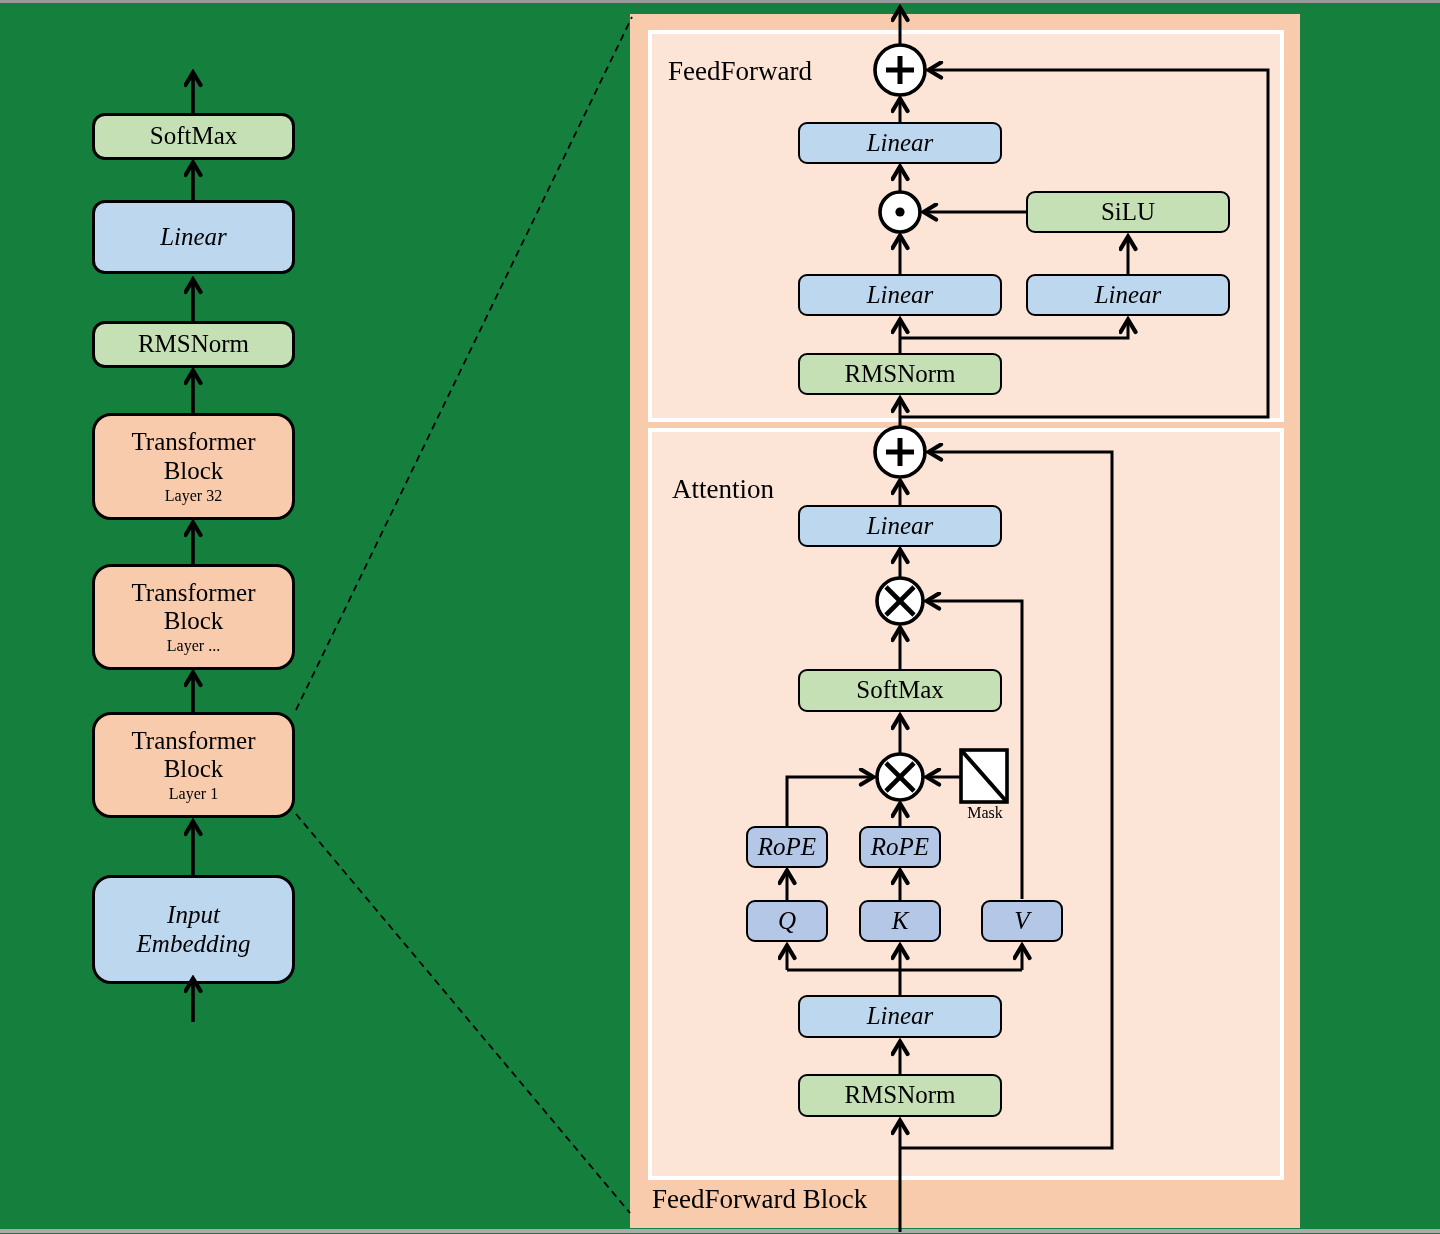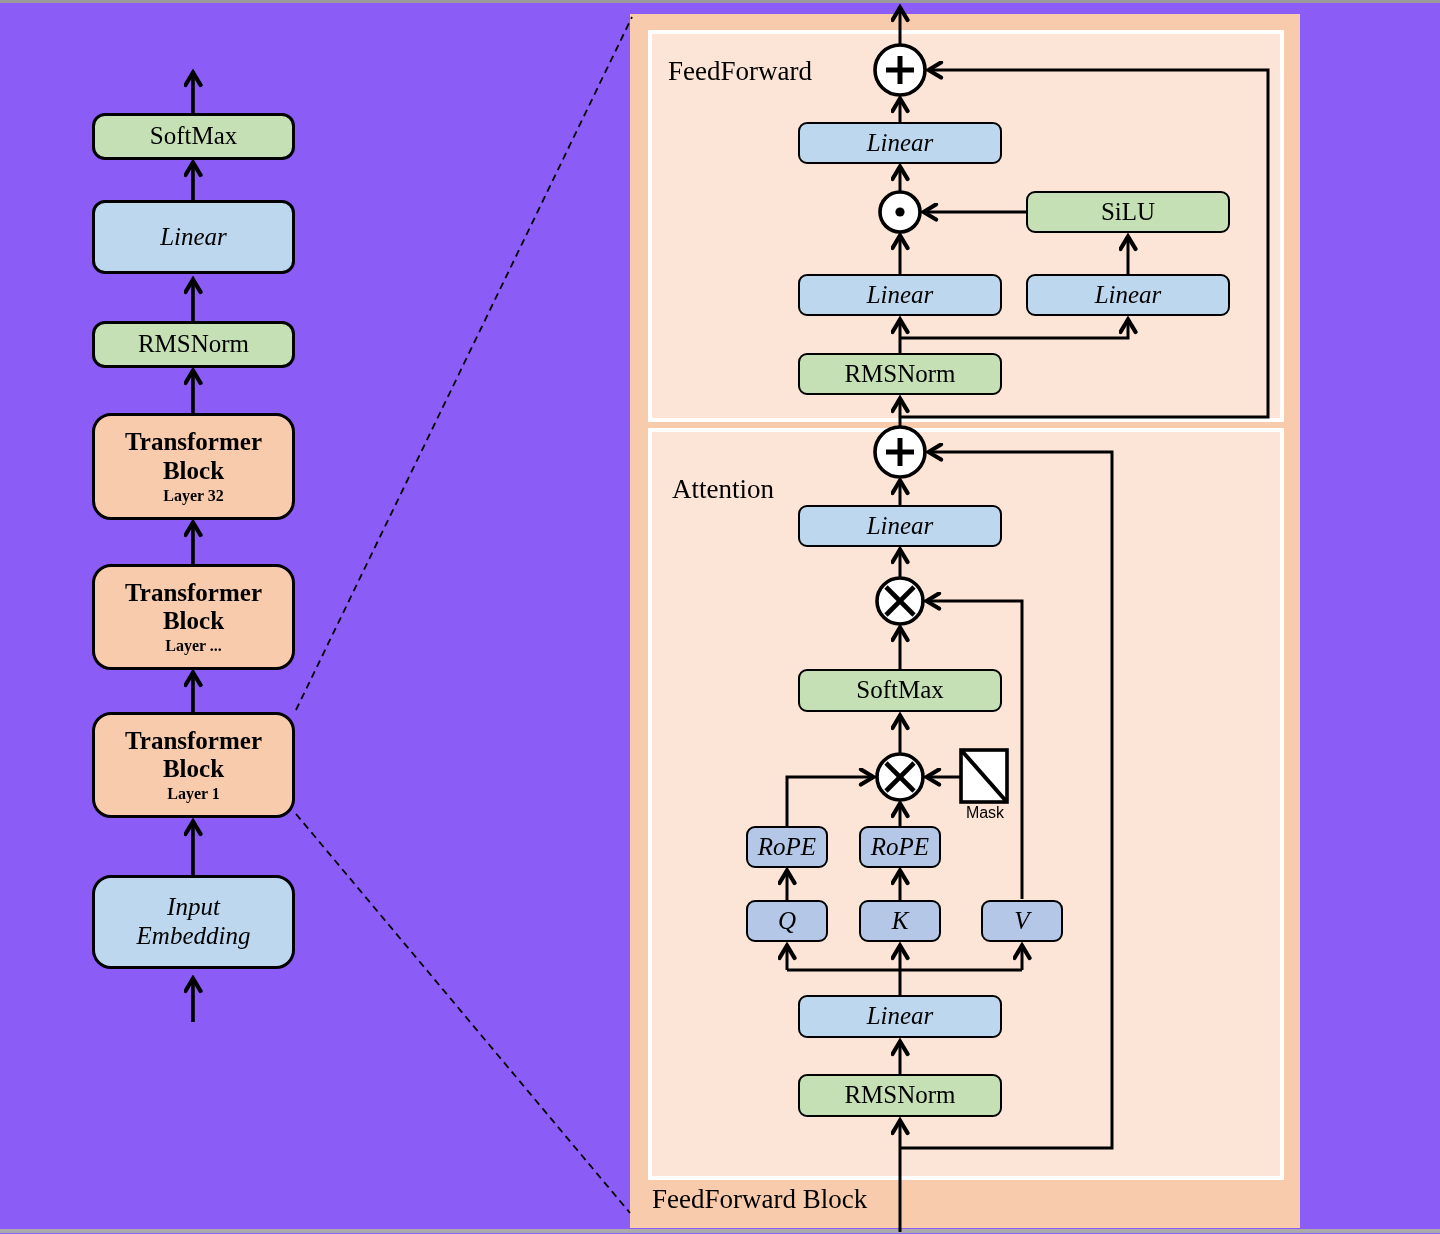--- a/index.html
+++ b/index.html
@@ -1,34 +1,34 @@
 <!DOCTYPE html>
 <html style="--orange: #f8cbad; --panel: #fce4d6; --blue: #bdd7ee; --qkv: #b4c7e7; --green: #c5e0b4;"><head>
 <meta charset="utf-8">
 <style>
   html,body{margin:0;padding:0;background:#fff;}
-  #canvas{position:relative;width:1440px;height:1234px;background:#8b5cf6;overflow:hidden;
+  #canvas{position:relative;width:1440px;height:1234px;background:#15803d;overflow:hidden;
           font-family:"Liberation Serif","DejaVu Serif",serif;color:#000;}
   .edgeline{position:absolute;left:0;width:1440px;}
   .panel{position:absolute;box-sizing:border-box;}
   .outer-panel{background:var(--orange,#f8cbad);}
   .inner-panel{background:var(--panel,#fce4d6);border:4px solid #ffffff;}
   .box{position:absolute;box-sizing:border-box;border:2.6px solid #000;border-radius:9px;
        display:flex;flex-direction:column;align-items:center;justify-content:center;
        font-size:25px;line-height:1.15;text-align:center;}
   .blue{background:var(--blue,#bdd7ee);font-style:italic;}
   .green{background:var(--green,#c5e0b4);}
   .qkv{background:var(--qkv,#b4c7e7);font-style:italic;}
-  .orangebox{background:var(--orange,#f8cbad);font-weight:bold;}
+  .orangebox{background:var(--orange,#f8cbad);}
   .leftbox{border-width:3px;border-radius:13px;font-size:25px;}
   .bigblock{border-radius:19px;}
   .bigblock .sub{font-size:16px;line-height:1.2;}
   .sec-label{position:absolute;font-size:27px;}
   .mask-text{position:absolute;font-family:"Liberation Serif","DejaVu Serif",serif;}
-  .mask-caption{position:absolute;font-family:Liberation Sans, sans-serif;
+  .mask-caption{position:absolute;font-family:Liberation Serif, serif;
                 font-size:16px;text-align:center;}
   svg.overlay{position:absolute;left:0;top:0;pointer-events:none;}
 </style>
 </head>
 <body>
 
 <div id="canvas">
 
   <div class="edgeline" style="top:0;height:3px;background:#9a9a9a;"></div>
   <div class="edgeline" style="top:1229px;height:4px;background:#ababab;"></div>
@@ -64,21 +64,21 @@
     <span>Block</span>
     <span class="sub">Layer ...</span>
     </div>
 
   <div class="box leftbox orangebox bigblock" style="left:92px;top:712px;width:203px;height:106px;">
     <span>Transformer</span>
     <span>Block</span>
     <span class="sub">Layer 1</span>
     </div>
 
-  <div class="box leftbox blue bigblock" style="left:92px;top:875px;width:203px;height:94px;">
+  <div class="box leftbox blue bigblock" style="left:92px;top:875px;width:203px;height:109px;">
     <span>Input</span>
     <span>Embedding</span>
     </div>
 
   <div class="box blue" style="left:798px;top:122px;width:204px;height:42px;">
     <span>Linear</span>
     </div>
   <div class="box green" style="left:1026px;top:191px;width:204px;height:42px;">
     <span>SiLU</span>
     </div>

